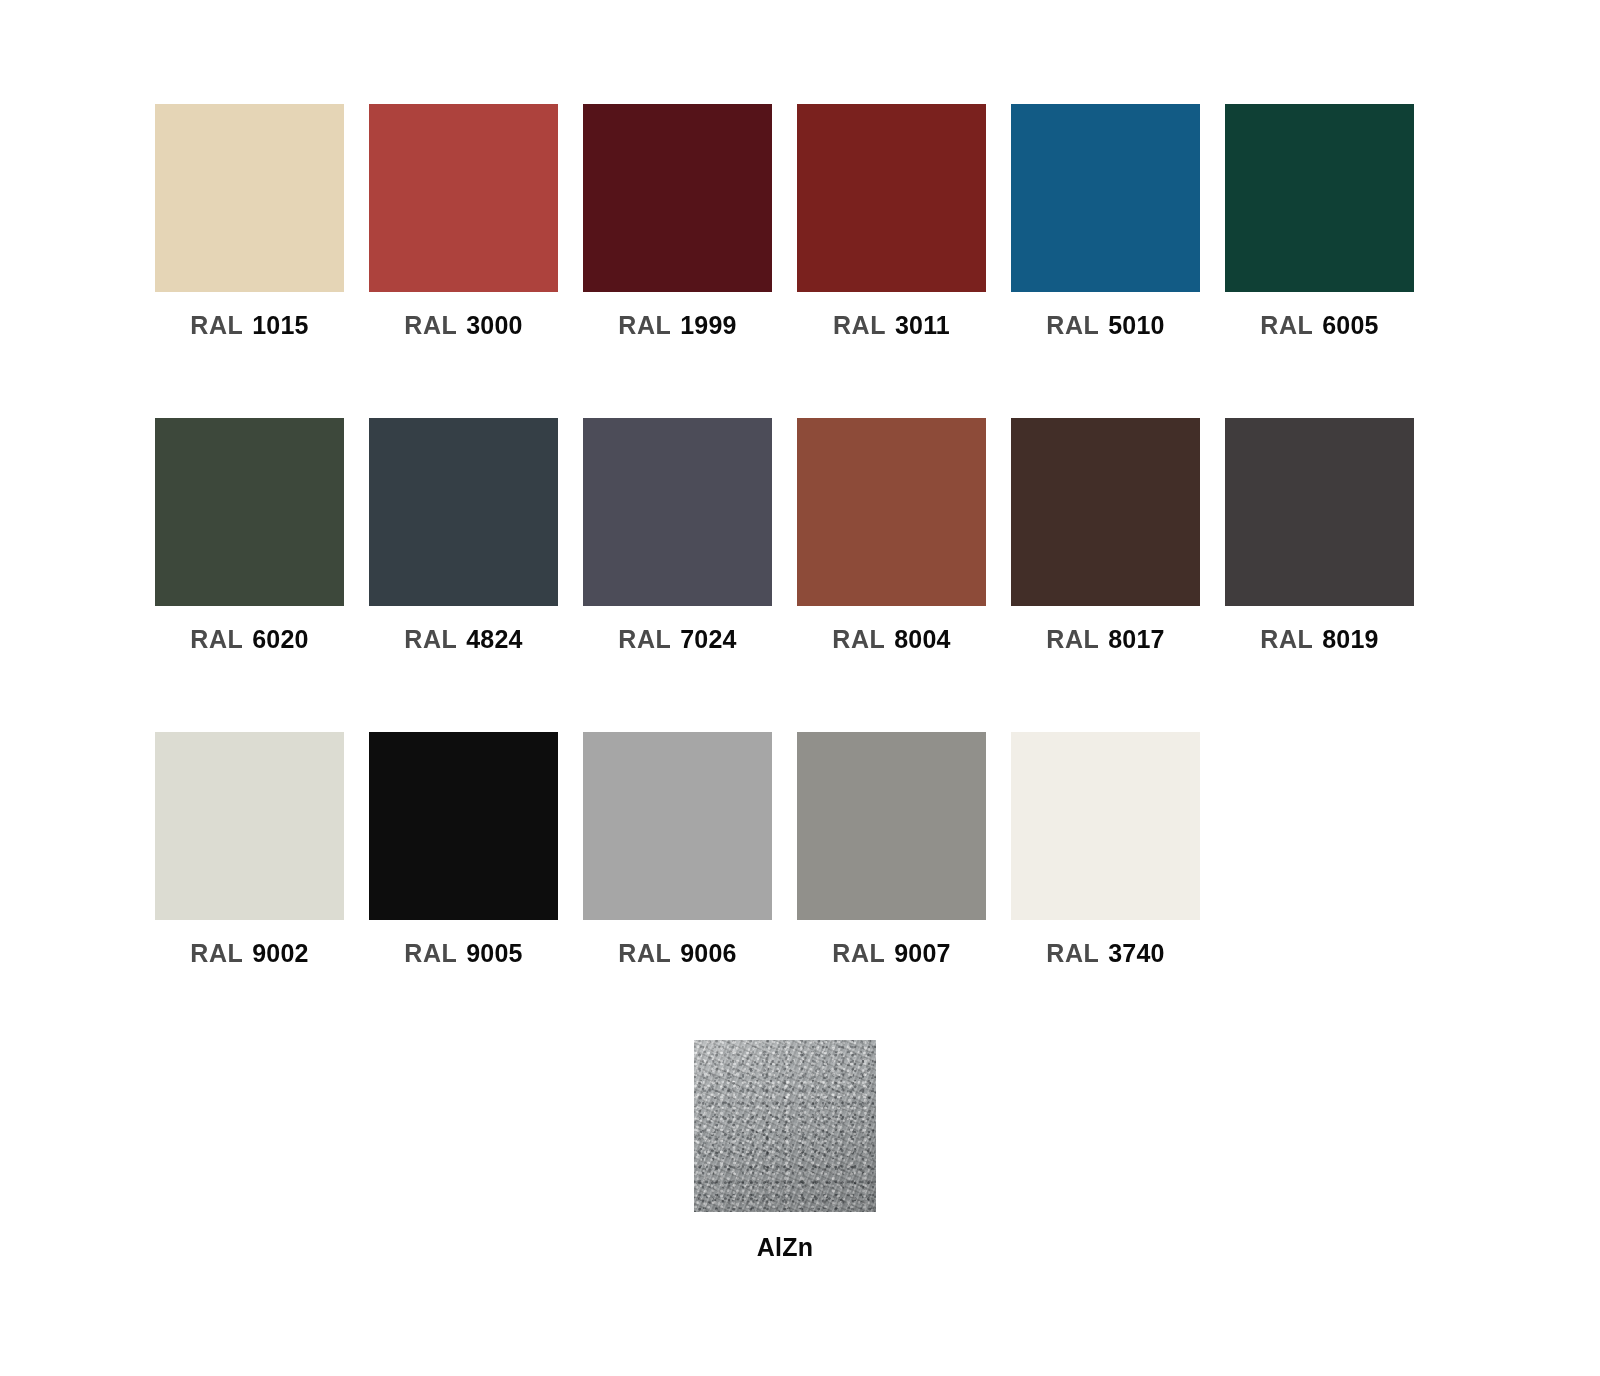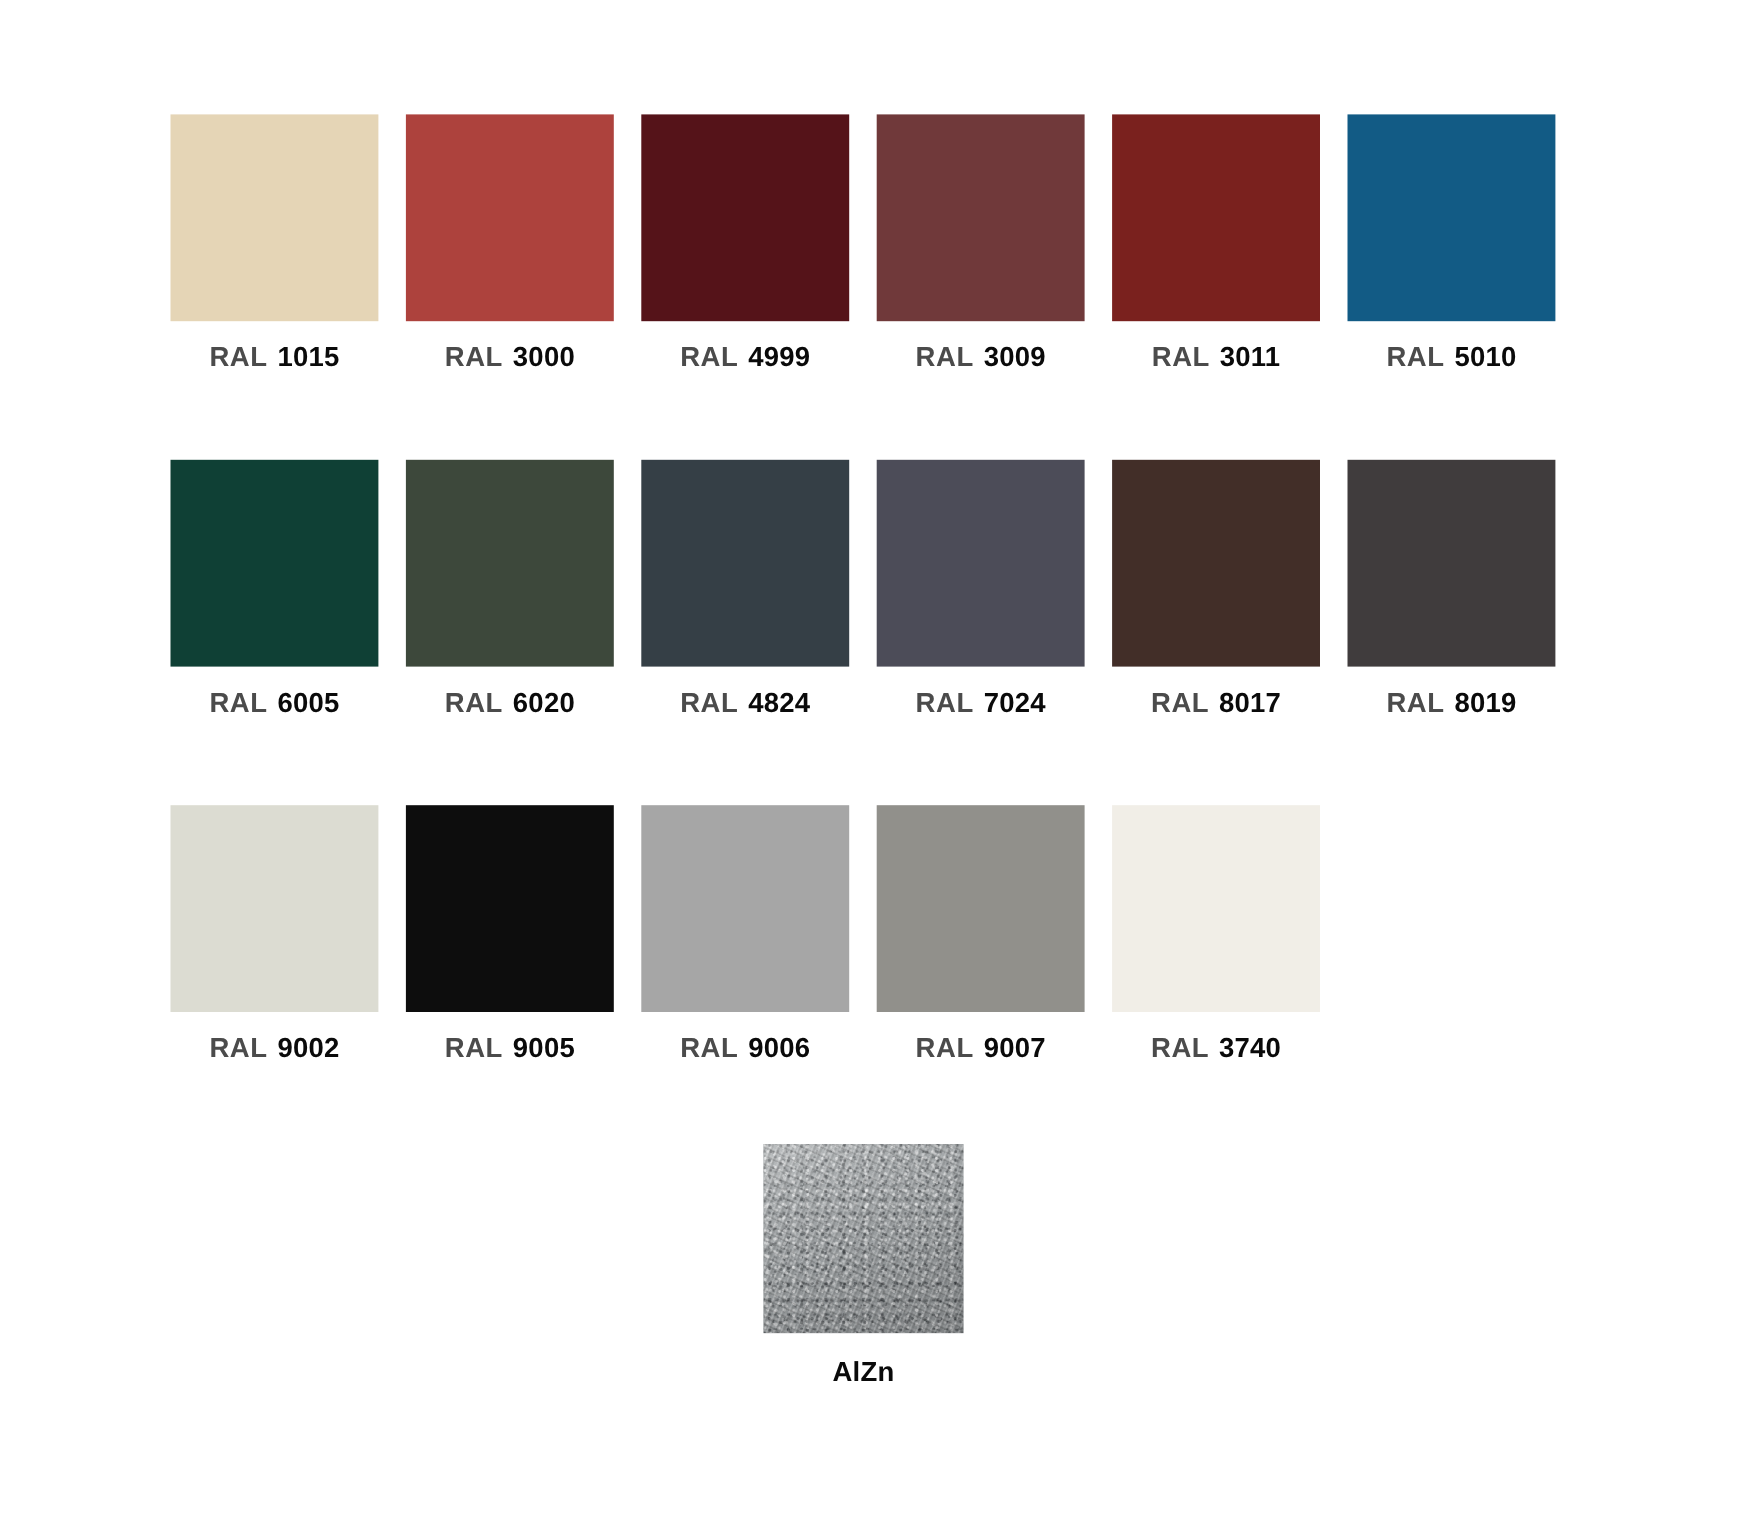--- a/index.html
+++ b/index.html
@@ -160,25 +160,21 @@
       <div class="swatch-cell">
         <div class="swatch-chip" style="background-color: rgb(229, 213, 182);"></div>
         <div class="swatch-label"><span class="ral-prefix">RAL</span><span class="ral-code">1015</span></div>
       </div>
       <div class="swatch-cell">
         <div class="swatch-chip" style="background-color: rgb(173, 66, 61);"></div>
         <div class="swatch-label"><span class="ral-prefix">RAL</span><span class="ral-code">3000</span></div>
       </div>
       <div class="swatch-cell">
         <div class="swatch-chip" style="background-color: rgb(85, 19, 25);"></div>
-        <div class="swatch-label"><span class="ral-prefix">RAL</span><span class="ral-code">4999</span></div>
-      </div>
-      <div class="swatch-cell">
-        <div class="swatch-chip" style="background-color: rgb(112, 57, 58);"></div>
-        <div class="swatch-label"><span class="ral-prefix">RAL</span><span class="ral-code">3009</span></div>
+        <div class="swatch-label"><span class="ral-prefix">RAL</span><span class="ral-code">1999</span></div>
       </div>
       <div class="swatch-cell">
         <div class="swatch-chip" style="background-color: rgb(122, 33, 30);"></div>
         <div class="swatch-label"><span class="ral-prefix">RAL</span><span class="ral-code">3011</span></div>
       </div>
       <div class="swatch-cell">
         <div class="swatch-chip" style="background-color: rgb(18, 91, 133);"></div>
         <div class="swatch-label"><span class="ral-prefix">RAL</span><span class="ral-code">5010</span></div>
       </div>
       <div class="swatch-cell">
@@ -189,20 +185,24 @@
         <div class="swatch-chip" style="background-color: rgb(61, 72, 59);"></div>
         <div class="swatch-label"><span class="ral-prefix">RAL</span><span class="ral-code">6020</span></div>
       </div>
       <div class="swatch-cell">
         <div class="swatch-chip" style="background-color: rgb(53, 63, 70);"></div>
         <div class="swatch-label"><span class="ral-prefix">RAL</span><span class="ral-code">4824</span></div>
       </div>
       <div class="swatch-cell">
         <div class="swatch-chip" style="background-color: rgb(76, 76, 88);"></div>
         <div class="swatch-label"><span class="ral-prefix">RAL</span><span class="ral-code">7024</span></div>
+      </div>
+      <div class="swatch-cell">
+        <div class="swatch-chip" style="background-color: rgb(141, 75, 57);"></div>
+        <div class="swatch-label"><span class="ral-prefix">RAL</span><span class="ral-code">8004</span></div>
       </div>
       <div class="swatch-cell">
         <div class="swatch-chip" style="background-color: rgb(66, 46, 40);"></div>
         <div class="swatch-label"><span class="ral-prefix">RAL</span><span class="ral-code">8017</span></div>
       </div>
       <div class="swatch-cell">
         <div class="swatch-chip" style="background-color: rgb(64, 60, 61);"></div>
         <div class="swatch-label"><span class="ral-prefix">RAL</span><span class="ral-code">8019</span></div>
       </div>
       <div class="swatch-cell">

